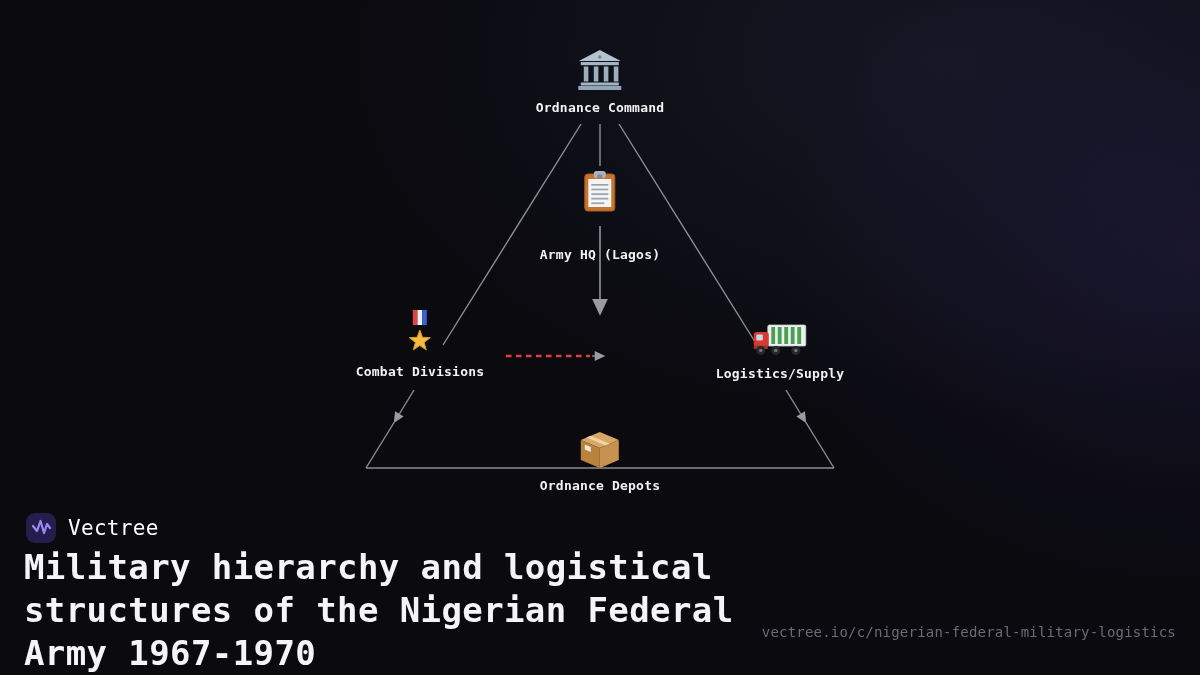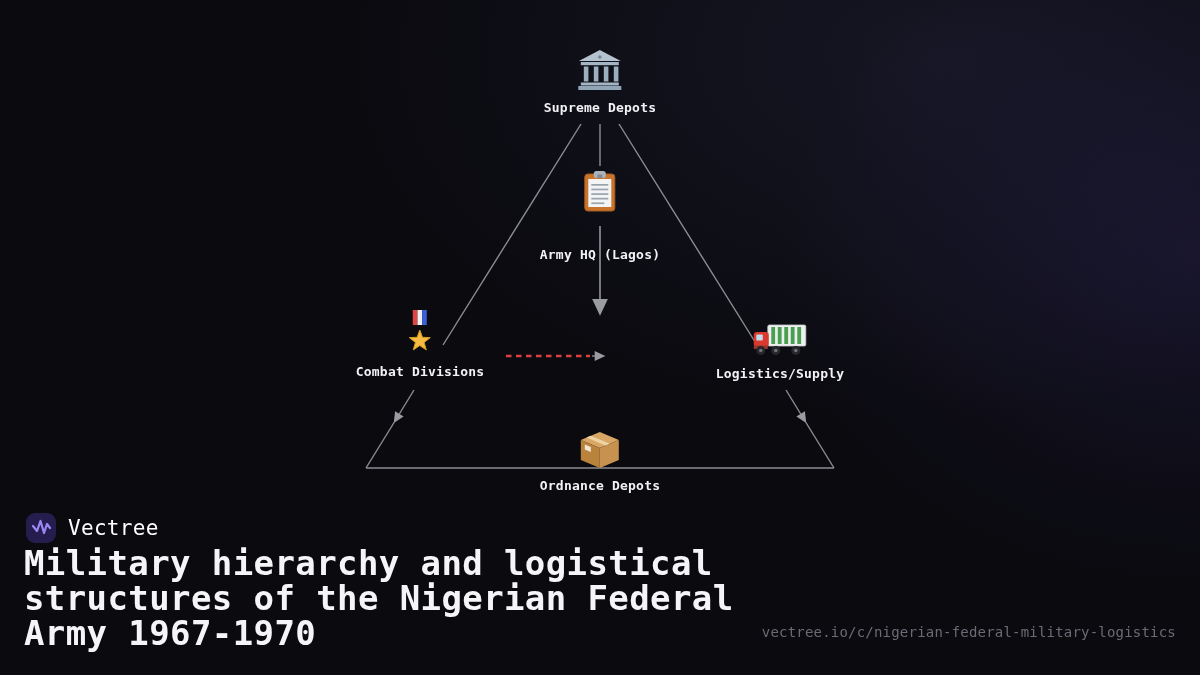--- a/index.html
+++ b/index.html
@@ -19,21 +19,21 @@
     letter-spacing:.2px; white-space:nowrap;
   }
   .brand { position:absolute; left:26px; top:513px; display:flex; align-items:center; gap:12px; }
   .brand-logo {
     width:30px; height:30px; border-radius:9px; background:#261d4f;
     display:flex; align-items:center; justify-content:center;
   }
   .brand-name { font-size:21px; font-weight:normal; color:#ffffff; letter-spacing:.3px; }
   .title {
     position:absolute; left:24px; top:546px; width:752px;
-    font-size:34px; line-height:35px; font-weight:bold; color:#f5f5f7; letter-spacing:.4px;
+    font-size:34px; line-height:43px; font-weight:bold; color:#f5f5f7; letter-spacing:.4px;
   }
   .url { position:absolute; right:24px; top:624px; font-size:14px; color:#6b6b76; letter-spacing:.2px; }
 </style>
 </head>
 <body>
 
 <div class="canvas">
 
   <svg class="edges" width="1200" height="675" viewBox="0 0 1200 675">
     <defs>
@@ -64,21 +64,21 @@
       <polygon points="24,2 3,13 45,13" fill="#b4c3cf"></polygon>
       <circle cx="24" cy="9" r="1.8" fill="#76889a"></circle>
       <rect x="5" y="14" width="38" height="3.2" fill="#a4b5c3"></rect>
       <rect x="8" y="18.5" width="4.6" height="15" fill="#9cafbf"></rect>
       <rect x="18" y="18.5" width="4.6" height="15" fill="#9cafbf"></rect>
       <rect x="28" y="18.5" width="4.6" height="15" fill="#9cafbf"></rect>
       <rect x="38" y="18.5" width="4.6" height="15" fill="#9cafbf"></rect>
       <rect x="5" y="34.5" width="38" height="3" fill="#a4b5c3"></rect>
       <rect x="2.5" y="38" width="43" height="4" fill="#90a5b6"></rect>
     </svg>
-    <span class="label">Supreme Depots</span>
+    <span class="label">Ordnance Command</span>
   </div>
 
   <div class="node" style="left:600px; top:170px;gap:27px;">
     <svg width="36" height="42" viewBox="0 0 36 42">
       <rect x="3" y="4" width="30" height="37" rx="3" fill="#c8742d" stroke="#a85c20" stroke-width="1"></rect>
       <rect x="6.5" y="9" width="23" height="28" fill="#f2f4f5"></rect>
       <rect x="9.5" y="14" width="17" height="1.7" fill="#9aa4ad"></rect>
       <rect x="9.5" y="18.6" width="17" height="1.7" fill="#9aa4ad"></rect>
       <rect x="9.5" y="23.2" width="17" height="1.7" fill="#9aa4ad"></rect>
       <rect x="9.5" y="27.8" width="17" height="1.7" fill="#9aa4ad"></rect>

